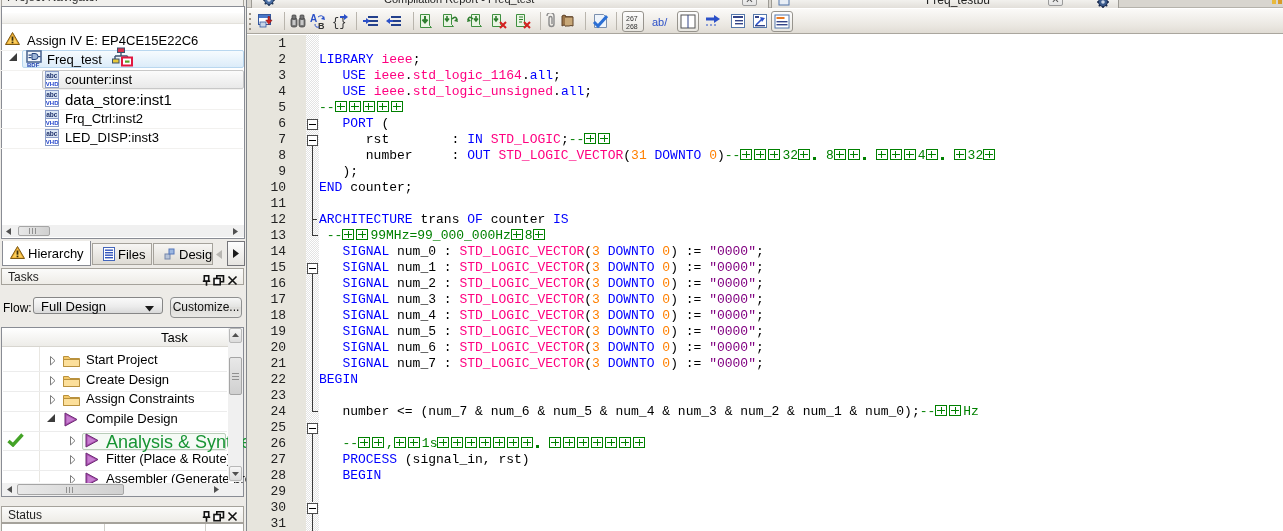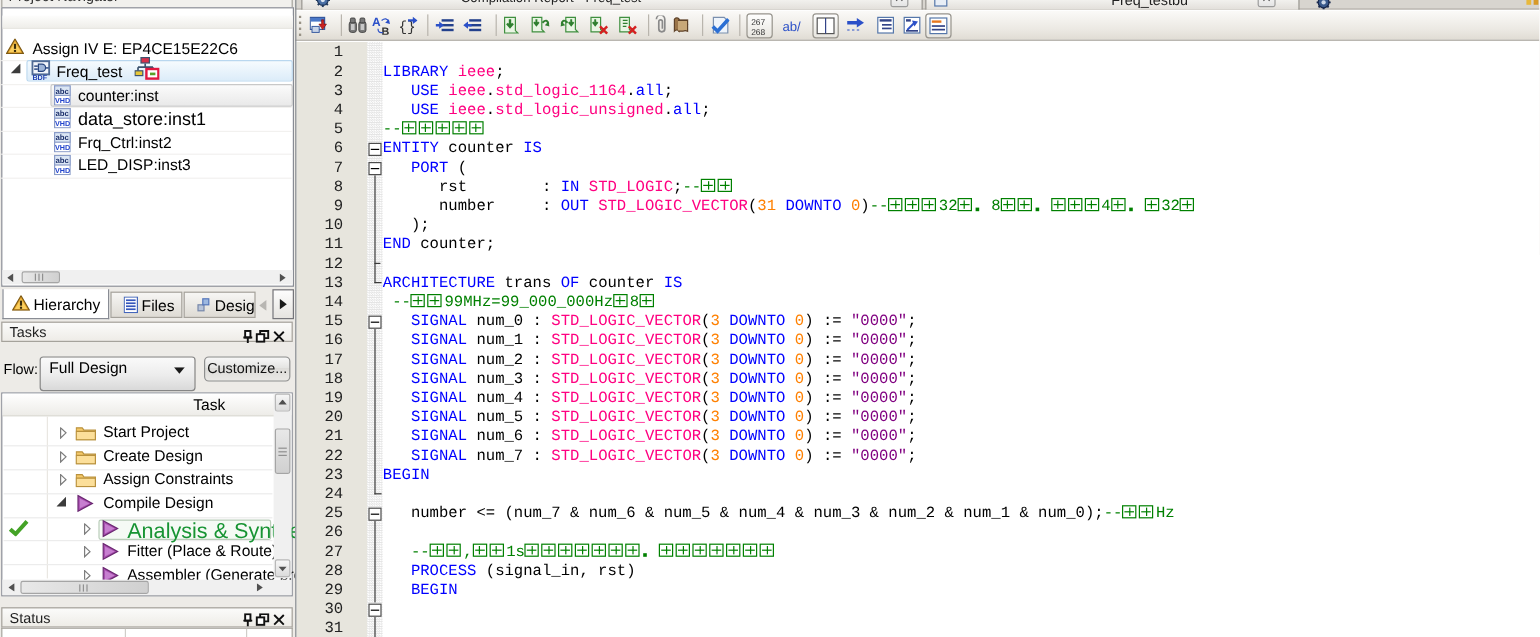--- a/index.html
+++ b/index.html
@@ -170,21 +170,21 @@
 <svg class="abs" style="left:202px;top:275px" width="40" height="12" viewBox="0 0 40 12">
         <g stroke="#111" stroke-width="1.6" fill="none">
           <rect x="2.3" y="0.8" width="4.4" height="5.4" fill="#fff"></rect>
           <path d="M0.8 6.2 h7.4 M4.5 6.2 v4.6"></path>
           <path d="M14.8 4.5 v-3.7 h6.7 v6 h-2.7"></path>
           <rect x="12" y="3.5" width="6.2" height="6.2" fill="#fff"></rect>
           <path d="M26.5 1.5 l8 8 M34.5 1.5 l-8 8"></path>
         </g>
       </svg>
 <div class="abs" style="left:3px;top:301px;font-size:12px">Flow:</div>
-<div class="abs" style="left:33px;top:297px;width:130px;height:29px;background:linear-gradient(#fafafa,#ececec 55%,#d9d9d9);border:1px solid #868686;border-radius:3px">
+<div class="abs" style="left:33px;top:297px;width:130px;height:17px;background:linear-gradient(#fafafa,#ececec 55%,#d9d9d9);border:1px solid #868686;border-radius:3px">
  <div style="position:absolute;left:7px;top:1px;font-size:13px">Full Design</div>
  <svg style="position:absolute;right:7px;top:8px" width="10" height="6">
           <polygon points="0,0 9,0 4.5,5.5" fill="#1a1a1a"></polygon>
         </svg>
 </div>
 <div class="btn7" style="left:170px;top:297px;width:72px;height:21px;line-height:19px;border-radius:4px">Customize...</div>
 
 <div class="panelbox" style="left:1px;top:327px;width:243px;height:170px"></div>
 <div class="abs" style="left:2px;top:328px;width:241px;height:19px;background:linear-gradient(#ffffff,#edece8);border-bottom:1px solid #d8d6d0"></div>
 <div class="abs" style="left:161px;top:330px;font-size:13px">Task</div>
@@ -304,21 +304,21 @@
   <svg style="position:absolute;left:11px;top:-6px" width="12" height="12" viewBox="0 0 12 12">
             <circle cx="6" cy="6" r="4.5" fill="#4a6fa5" stroke="#223a5e"></circle>
             <circle cx="6" cy="6" r="1.8" fill="#dce6f2"></circle>
             <g stroke="#223a5e" stroke-width="1.6">
               <path d="M6 0 v2 M6 10 v2 M0 6 h2 M10 6 h2 M1.8 1.8 l1.4 1.4 M8.8 8.8 l1.4 1.4 M10.2 1.8 l-1.4 1.4 M3.2 8.8 l-1.4 1.4"></path>
             </g>
           </svg>
   <div class="dtabtxt" style="left:132px;font-size:11px">Compilation Report - Freq_test</div>
   <div class="xbtn" style="left:490px">✕</div>
  </div>
- <div class="dtab" style="left:525px;width:312px">
+ <div class="dtab" style="left:525px;width:348px">
   <svg style="position:absolute;left:6px;top:-6px" width="12" height="12">
             <rect x="1" y="1" width="10" height="10" fill="#e8eef6" stroke="#5577aa"></rect>
             <rect x="1" y="1" width="10" height="3" fill="#7a99c8"></rect>
           </svg>
   <div class="dtabtxt" style="left:154px">Freq_testbu</div>
   <div class="xbtn" style="left:276px">✕</div>
  </div>
  <svg style="position:absolute;left:851px;top:-4px" width="12" height="12" viewBox="0 0 12 12">
           <circle cx="6" cy="6" r="4.5" fill="#3a5a8c" stroke="#1a2a4e"></circle>
           <circle cx="6" cy="6" r="1.8" fill="#cdd8e8"></circle>
@@ -515,21 +515,20 @@
 <div class="fbox" style="top:135px"></div>
 <div class="fbox" style="top:263px"></div>
 <div class="fbox" style="top:423px"></div>
 <div class="fbox" style="top:503px"></div>
 <div id="code">
           <div> </div>
 <div><span class="k">LIBRARY</span> <span class="t">ieee</span>;</div>
 <div>   <span class="k">USE</span> <span class="t">ieee</span>.<span class="t">std_logic_1164</span>.<span class="k">all</span>;</div>
 <div>   <span class="k">USE</span> <span class="t">ieee</span>.<span class="t">std_logic_unsigned</span>.<span class="k">all</span>;</div>
 <div><span class="c">--<i class="z"></i><i class="z"></i><i class="z"></i><i class="z"></i><i class="z"></i></span></div>
-<div><span class="k">ENTITY</span> counter <span class="k">IS</span></div>
 <div>   <span class="k">PORT</span> (</div>
 <div>      rst        : <span class="k">IN</span> <span class="t">STD_LOGIC</span>;<span class="c">--<i class="z"></i><i class="z"></i></span></div>
 <div>      number     : <span class="k">OUT</span> <span class="t">STD_LOGIC_VECTOR</span>(<span class="n">31</span> <span class="k">DOWNTO</span> <span class="n">0</span>)<span class="c">--<i class="z"></i><i class="z"></i><i class="z"></i>32<i class="z"></i><i class="zc"></i>8<i class="z"></i><i class="z"></i><i class="zc"></i><i class="z"></i><i class="z"></i><i class="z"></i>4<i class="z"></i><i class="zc"></i><i class="z"></i>32<i class="z"></i></span></div>
 <div>   );</div>
 <div><span class="k">END</span> counter;</div>
 <div> </div>
 <div><span class="k">ARCHITECTURE</span> trans <span class="k">OF</span> counter <span class="k">IS</span></div>
 <div> <span class="c">--<i class="z"></i><i class="z"></i>99MHz=99_000_000Hz<i class="z"></i>8<i class="z"></i></span></div>
 <div>   <span class="k">SIGNAL</span> num_0 : <span class="t">STD_LOGIC_VECTOR</span>(<span class="n">3</span> <span class="k">DOWNTO</span> <span class="n">0</span>) := <span class="s">"0000"</span>;</div>
 <div>   <span class="k">SIGNAL</span> num_1 : <span class="t">STD_LOGIC_VECTOR</span>(<span class="n">3</span> <span class="k">DOWNTO</span> <span class="n">0</span>) := <span class="s">"0000"</span>;</div>

